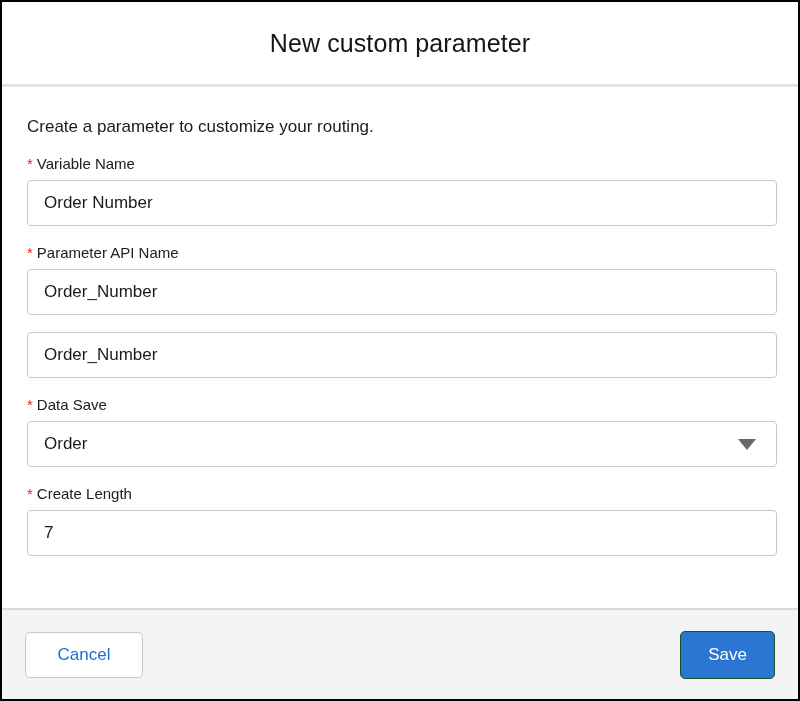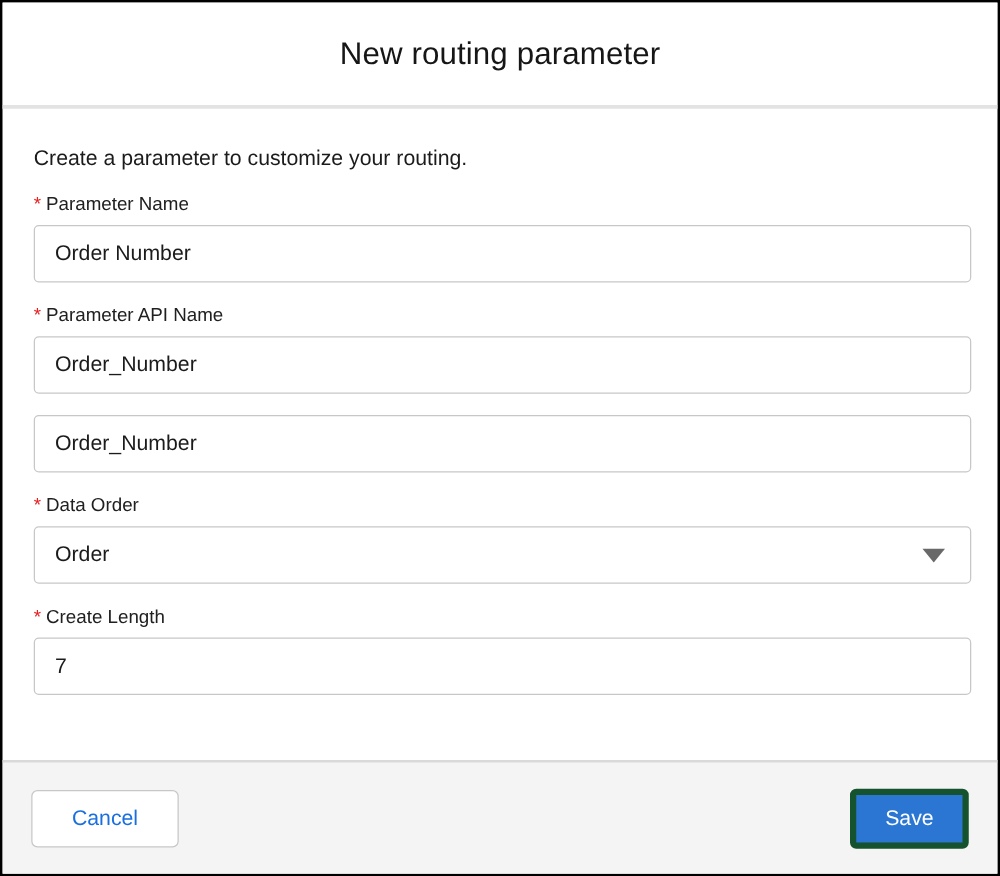--- a/index.html
+++ b/index.html
@@ -101,58 +101,58 @@
     width: 118px;
     height: 46px;
     background: #ffffff;
     border: 1px solid #c7c7c7;
     color: #1a6fe0;
   }
   .btn-save {
     width: 95px;
     height: 48px;
     background: #2b76d2;
-    border: 5px solid #14532d;
+    border: 1px solid #14532d;
     color: #ffffff;
   }
 </style>
 </head>
 <body>
 
 <div class="modal">
 
   <div class="modal-header">
-    <div class="modal-title">New routing parameter</div>
+    <div class="modal-title">New custom parameter</div>
   </div>
 
   <div class="modal-content">
 
     <div class="modal-desc">Create a parameter to customize your routing.</div>
 
     <div class="field">
       <div class="field-label">
-        <span class="req">*</span><span>Parameter Name</span>
+        <span class="req">*</span><span>Variable Name</span>
       </div>
       <input class="text-input" type="text" value="Order Number" style="">
     </div>
 
     <div class="field">
       <div class="field-label">
         <span class="req">*</span><span>Parameter API Name</span>
       </div>
       <input class="text-input" type="text" value="Order_Number" style="">
     </div>
 
     <div class="field">
       <input class="text-input" type="text" value="Order_Number" style="">
     </div>
 
     <div class="field">
       <div class="field-label">
-        <span class="req">*</span><span>Data Order</span>
+        <span class="req">*</span><span>Data Save</span>
       </div>
       <div class="select-box">
         <span>Order</span>
         <span class="dropdown-arrow"></span>
       </div>
     </div>
 
     <div class="field">
       <div class="field-label">
         <span class="req">*</span><span>Create Length</span>

